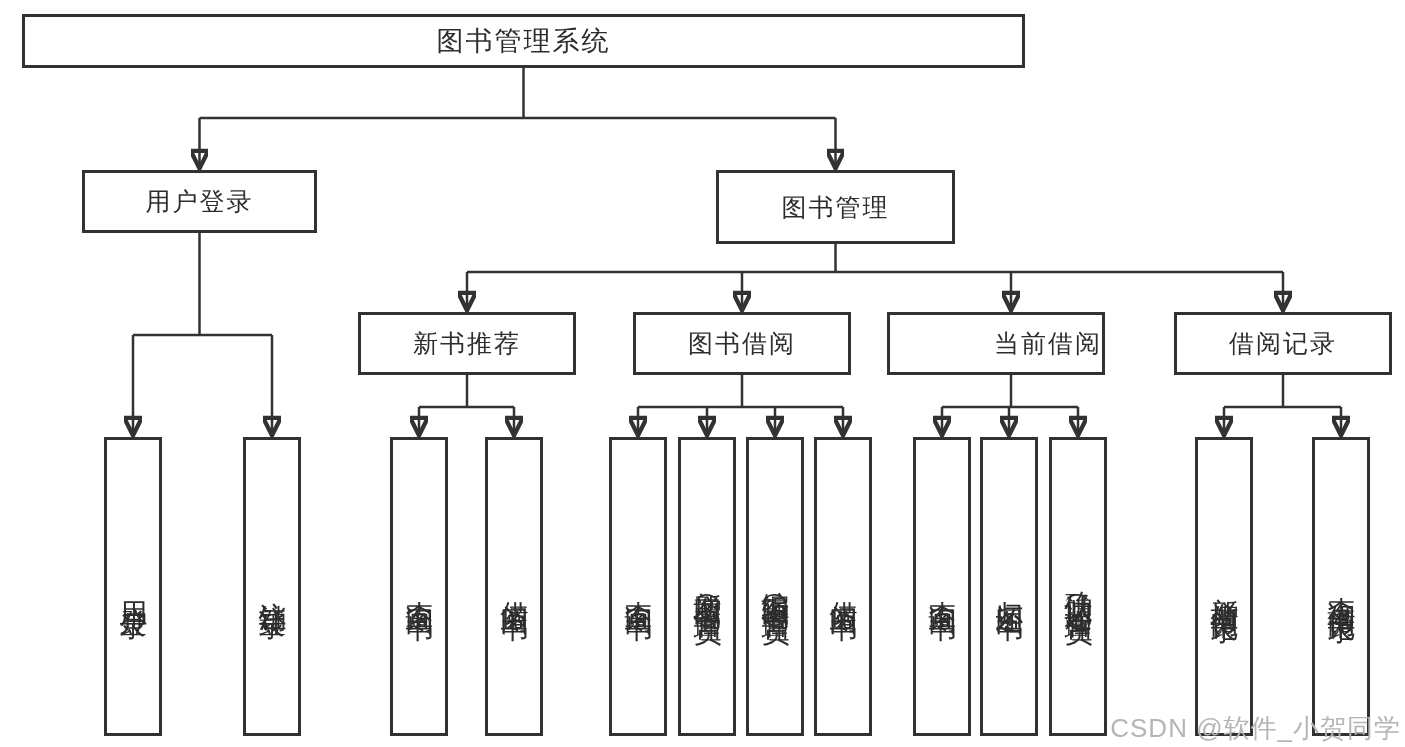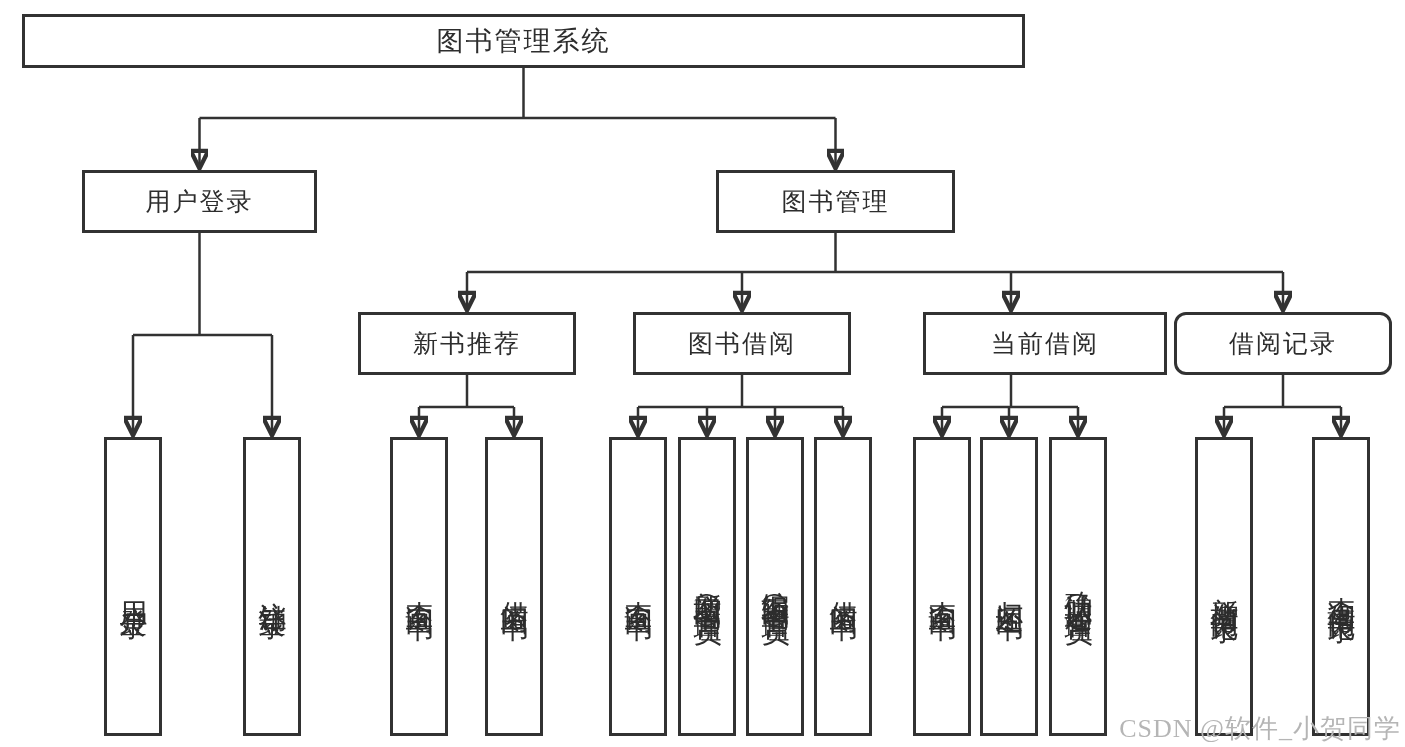--- a/index.html
+++ b/index.html
@@ -1,19 +1,19 @@
 <!DOCTYPE html>
 <html><head>
 <meta charset="utf-8">
 <style>
   * { margin:0; padding:0; box-sizing:border-box; }
   html,body { background:#ffffff; }
   .canvas {
     position:relative; width:1405px; height:747px; background:#ffffff;
-    font-family:Liberation Serif, serif; color:#2d2d2d;
+    font-family:Liberation Sans, sans-serif; color:#2d2d2d;
     overflow:hidden;
   }
   svg.connectors { position:absolute; left:0; top:0; z-index:1; }
   svg.connectors path { stroke:#323232; stroke-width:2.5; fill:none; }
   .node {
     position:absolute; border:3px solid #323232; background:#ffffff;
     display:flex; align-items:center; justify-content:center; z-index:2;
   }
   .node .h { font-size:25px; color:#2d2d2d; letter-spacing:2px; white-space:nowrap; }
   .node.root .h { font-size:27px; }
@@ -99,34 +99,34 @@
     </g>
   </svg>
 
   <div class="node root" style="left:22px; top:14px; width:1003px; height:54px;">
     <span class="h">图书管理系统</span>
   </div>
 
   <div class="node" style="left:82px; top:170px; width:235px; height:63px;">
     <span class="h">用户登录</span>
   </div>
-  <div class="node" style="left:716px; top:170px; width:239px; height:63px;">
+  <div class="node" style="left:716px; top:170px; width:239px; height:74px;">
     <span class="h">图书管理</span>
   </div>
 
   <div class="node" style="left:358px; top:312px; width:218px; height:63px;">
     <span class="h">新书推荐</span>
   </div>
   <div class="node" style="left:633px; top:312px; width:218px; height:63px;align-items:center;">
     <span class="h">图书借阅</span>
   </div>
-  <div class="node" style="left:923px; top:312px; width:244px; height:63px;">
+  <div class="node" style="left:887px; top:312px; width:218px; height:63px;justify-content:flex-end;">
     <span class="h">当前借阅</span>
   </div>
-  <div class="node" style="left:1174px; top:312px; width:218px; height:63px;border-radius:12px;">
+  <div class="node" style="left:1174px; top:312px; width:218px; height:63px;">
     <span class="h">借阅记录</span>
   </div>
 
   <div class="leaf" style="left:104px;">
     <span class="v">用户登录</span>
   </div>
   <div class="leaf" style="left:243px;">
     <span class="v">注销登录</span>
   </div>
 

